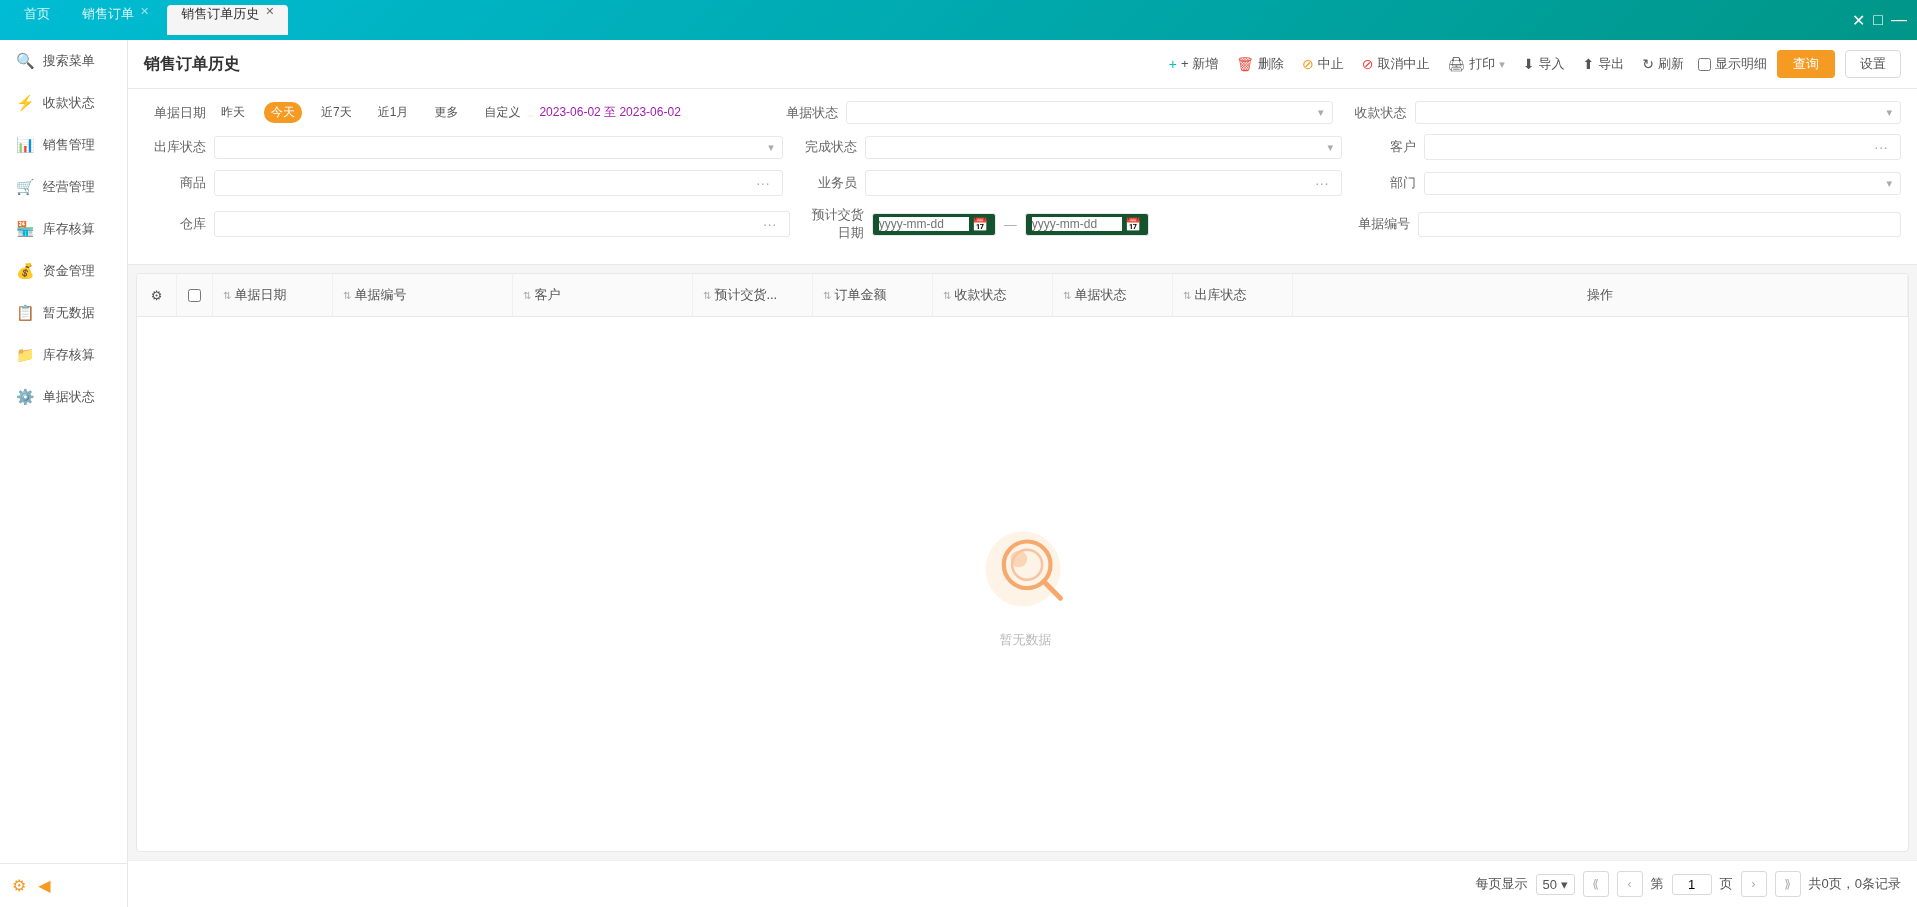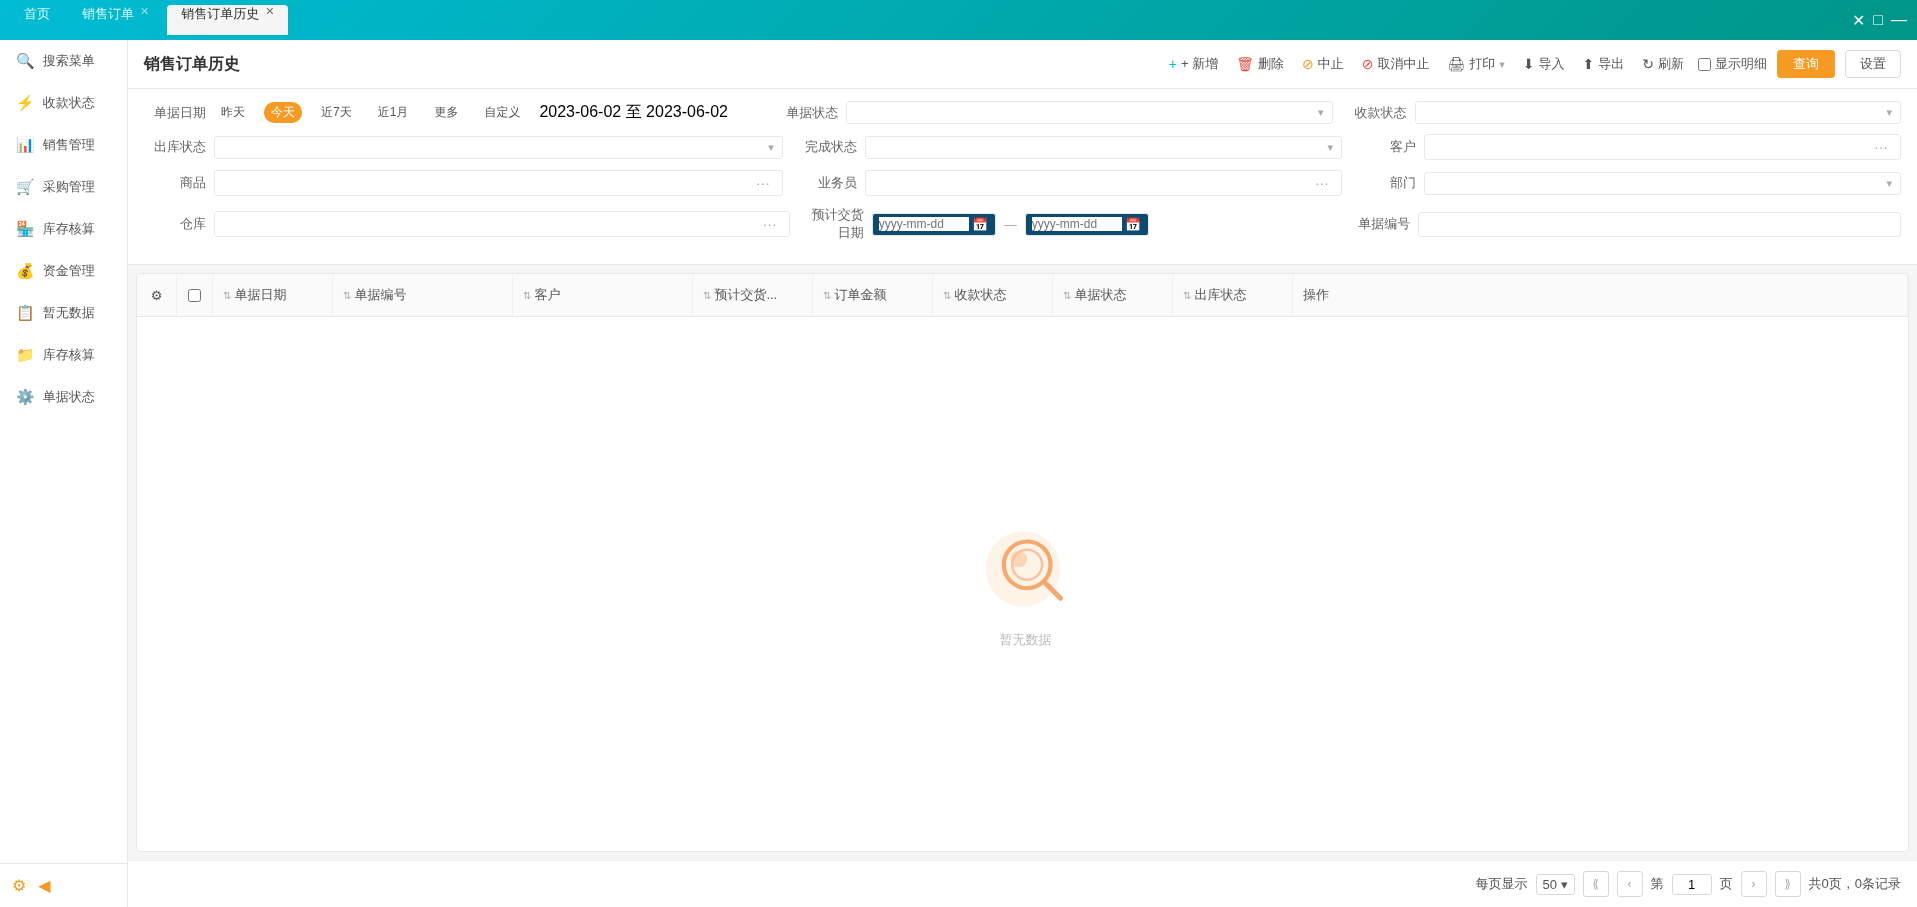--- a/index.html
+++ b/index.html
@@ -219,21 +219,21 @@
       cursor: pointer;
       font-size: 14px;
       padding: 0 4px;
     }
     .date-input-wrap {
       display: flex;
       align-items: center;
       border: 1px solid #e8e8e8;
       border-radius: 3px;
       padding: 3px 6px;
-      background: #0c4a6e;
+      background: #14532d;
       gap: 4px;
     }
     .date-input-wrap input {
       border: none;
       outline: none;
       font-size: 12px;
       color: #aaa;
       width: 90px;
     }
     .date-icon { color: #f59a23; font-size: 13px; cursor: pointer; }
@@ -281,21 +281,21 @@
     .th-cell.gear-cell { width: 40px; justify-content: center; }
     .th-cell.check-cell { width: 36px; justify-content: center; }
     .th-cell.date-cell { width: 120px; }
     .th-cell.no-cell { width: 180px; }
     .th-cell.customer-cell { width: 180px; }
     .th-cell.delivery-cell { width: 120px; }
     .th-cell.amount-cell { width: 120px; }
     .th-cell.receipt-cell { width: 120px; }
     .th-cell.order-cell { width: 120px; }
     .th-cell.outbound-cell { width: 120px; }
-    .th-cell.action-cell { flex: 1; justify-content: flex-start; }
+    .th-cell.action-cell { flex: 1; justify-content: center; }
     .sort-icon { color: #aaa; font-size: 10px; }
     .empty-area {
       flex: 1;
       display: flex;
       flex-direction: column;
       align-items: center;
       justify-content: center;
       padding: 60px 0;
     }
     .empty-icon {
@@ -383,21 +383,21 @@
     <div class="sidebar-item">
       <span class="icon">⚡</span>
       <span>收款状态</span>
     </div>
     <div class="sidebar-item">
       <span class="icon">📊</span>
       <span>销售管理</span>
     </div>
     <div class="sidebar-item">
       <span class="icon">🛒</span>
-      <span>采购管理</span>
+      <span>经营管理</span>
     </div>
     <div class="sidebar-item">
       <span class="icon">🏪</span>
       <span>库存核算</span>
     </div>
     <div class="sidebar-item">
       <span class="icon">💰</span>
       <span>资金管理</span>
     </div>
     <div class="sidebar-item">
@@ -471,21 +471,21 @@
         <span class="filter-label">单据日期</span>
         <div class="filter-control" style="flex:1.2;">
           <div class="date-quick-btns">
             <span class="date-quick-btn">昨天</span>
             <span class="date-quick-btn active">今天</span>
             <span class="date-quick-btn">近7天</span>
             <span class="date-quick-btn">近1月</span>
             <span class="date-quick-btn">更多</span>
             <span class="date-quick-btn">自定义</span>
           </div>
-          <span class="date-range" style="margin-left:6px; font-size:16px; color:#000000;">2023-06-02 至 2023-06-02</span>
+          <span class="date-range" style="margin-left:6px; font-size:12px; color:#a21caf;">2023-06-02 至 2023-06-02</span>
         </div>
         <span class="filter-label">单据状态</span>
         <div class="select-control" style="flex:1;">
           <span></span>
           <span class="chevron">▾</span>
         </div>
         <span class="filter-label" style="margin-left:12px;">收款状态</span>
         <div class="select-control" style="flex:1;">
           <span></span>
           <span class="chevron">▾</span>

